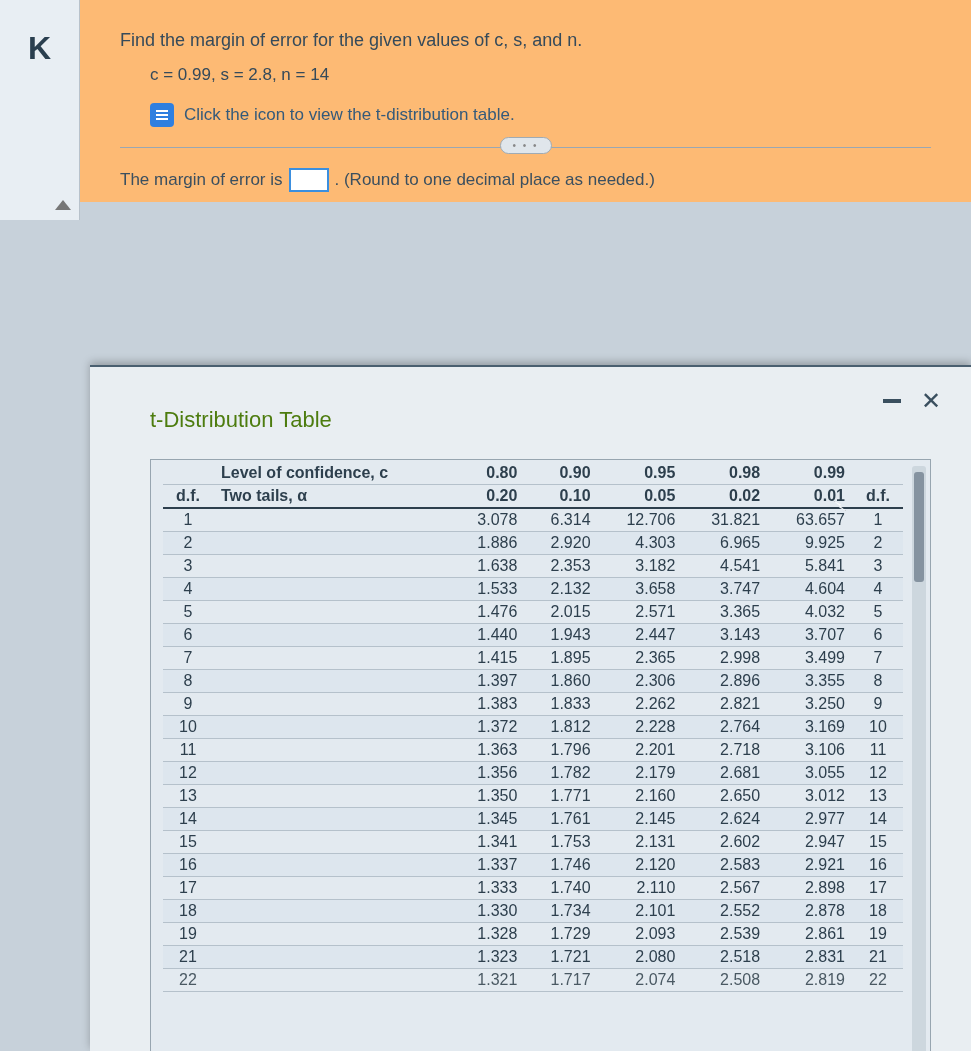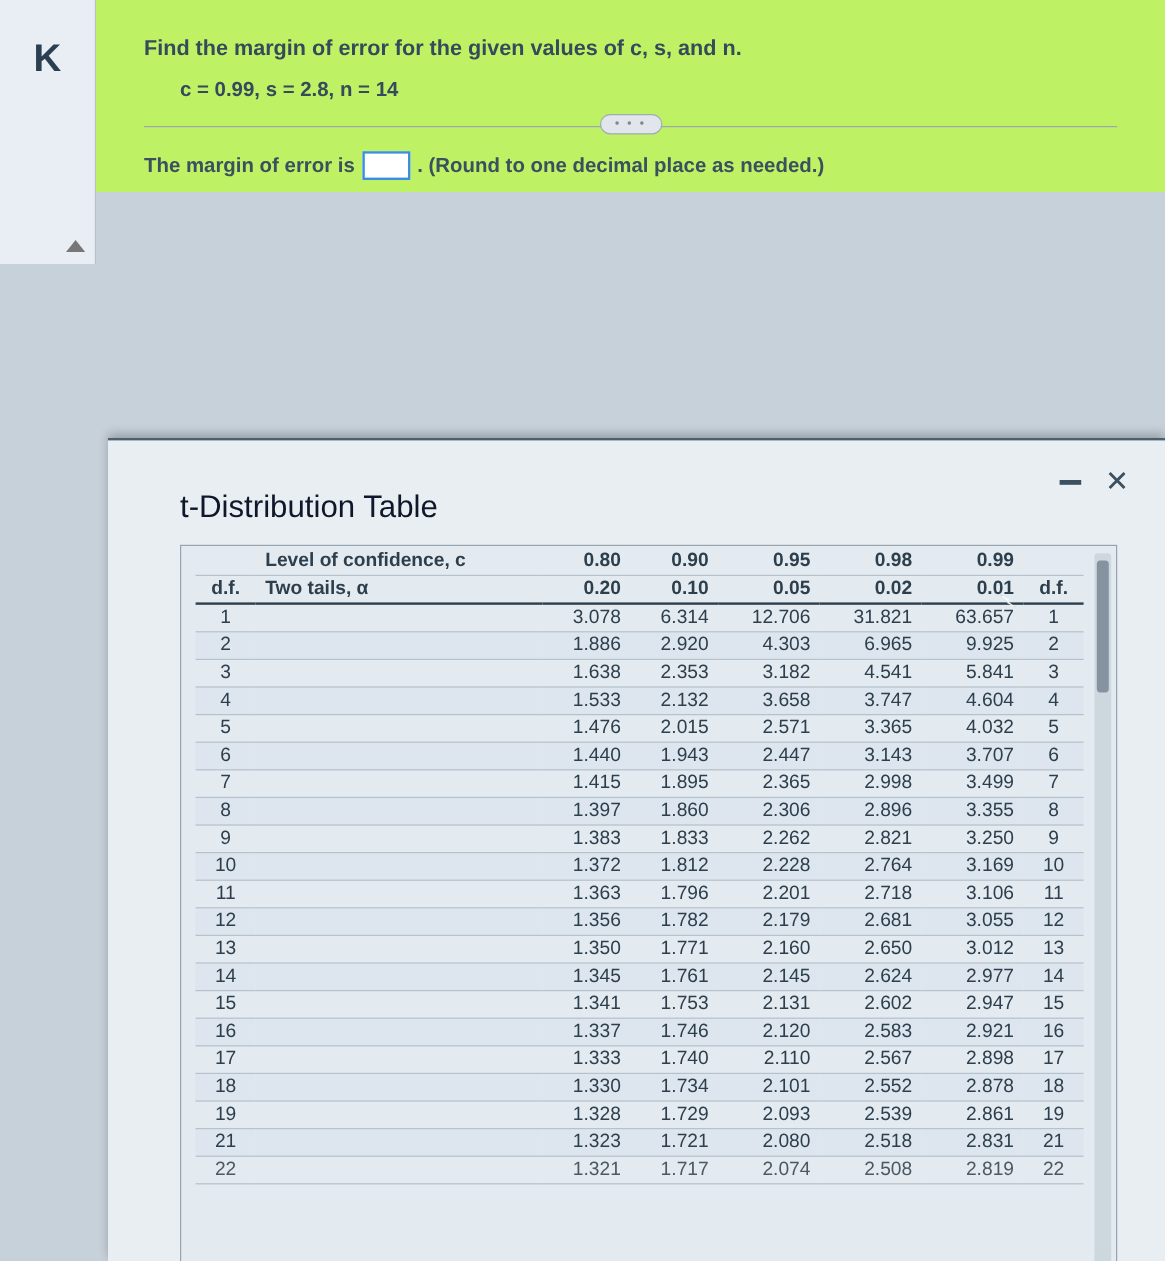--- a/index.html
+++ b/index.html
@@ -36,22 +36,21 @@
     width: 0; height: 0;
     border-left: 8px solid transparent;
     border-right: 8px solid transparent;
     border-bottom: 10px solid #777;
   }
   .question-area {
     position: absolute;
     left: 80px; top: 0;
     right: 0;
     padding: 30px 40px 10px 40px;
-    background: #bef264;
-    font-weight: bold;
+    background: #fdba74;
   }
   .q-line { color: #354a5a; font-size: 18px; margin-bottom: 14px; }
   .q-params { color: #354a5a; font-size: 17px; margin-left: 30px; margin-bottom: 18px; }
   .link-row { display: flex; align-items: center; margin-left: 30px; margin-bottom: 20px; }
   .link-icon {
     width: 24px; height: 24px; background: #2f7fe0;
     border-radius: 4px; display: flex; align-items: center;
     justify-content: center; margin-right: 10px;
     color: #fff; font-size: 14px;
   }
@@ -89,23 +88,23 @@
     left: 90px;
     top: 365px;
     right: 0px;
     bottom: 0;
     background: #e9eef2;
     border-top: 2px solid #4a5f70;
     box-shadow: 0 -3px 8px rgba(0,0,0,0.25);
     padding: 40px 40px 0 60px;
   }
   .modal-title {
-    font-size: 26px;
-    color: #0f172a;
-    margin-bottom: 16px;
+    font-size: 22px;
+    color: #4d7c0f;
+    margin-bottom: 26px;
   }
   .modal-controls {
     position: absolute;
     right: 30px;
     top: 20px;
     display: flex;
     gap: 20px;
     align-items: center;
   }
   .min-btn { width: 18px; height: 4px; background: #3a4f5f; }
@@ -173,20 +172,30 @@
 <body>
 
 <div class="left-rail">
   <div class="back-btn">K</div>
 </div>
 <div class="scroll-up"></div>
 
 <div class="question-area">
   <div class="q-line">Find the margin of error for the given values of c, s, and n.</div>
   <div class="q-params">c = 0.99, s = 2.8, n = 14</div>
+  <div class="link-row">
+    <div class="link-icon">
+      <svg width="14" height="14" viewBox="0 0 14 14">
+          <rect x="1" y="2" width="12" height="2" fill="#fff"></rect>
+          <rect x="1" y="6" width="12" height="2" fill="#fff"></rect>
+          <rect x="1" y="10" width="12" height="2" fill="#fff"></rect>
+        </svg>
+    </div>
+    <div class="link-text">Click the icon to view the t-distribution table.</div>
+  </div>
   <div style="position:relative;">
     <hr class="divider">
     <div class="dots">• • •</div>
   </div>
   <div class="answer-row">
     <span>The margin of error is</span>
     <span class="answer-input"></span>
     <span>. (Round to one decimal place as needed.)</span>
   </div>
 </div>

